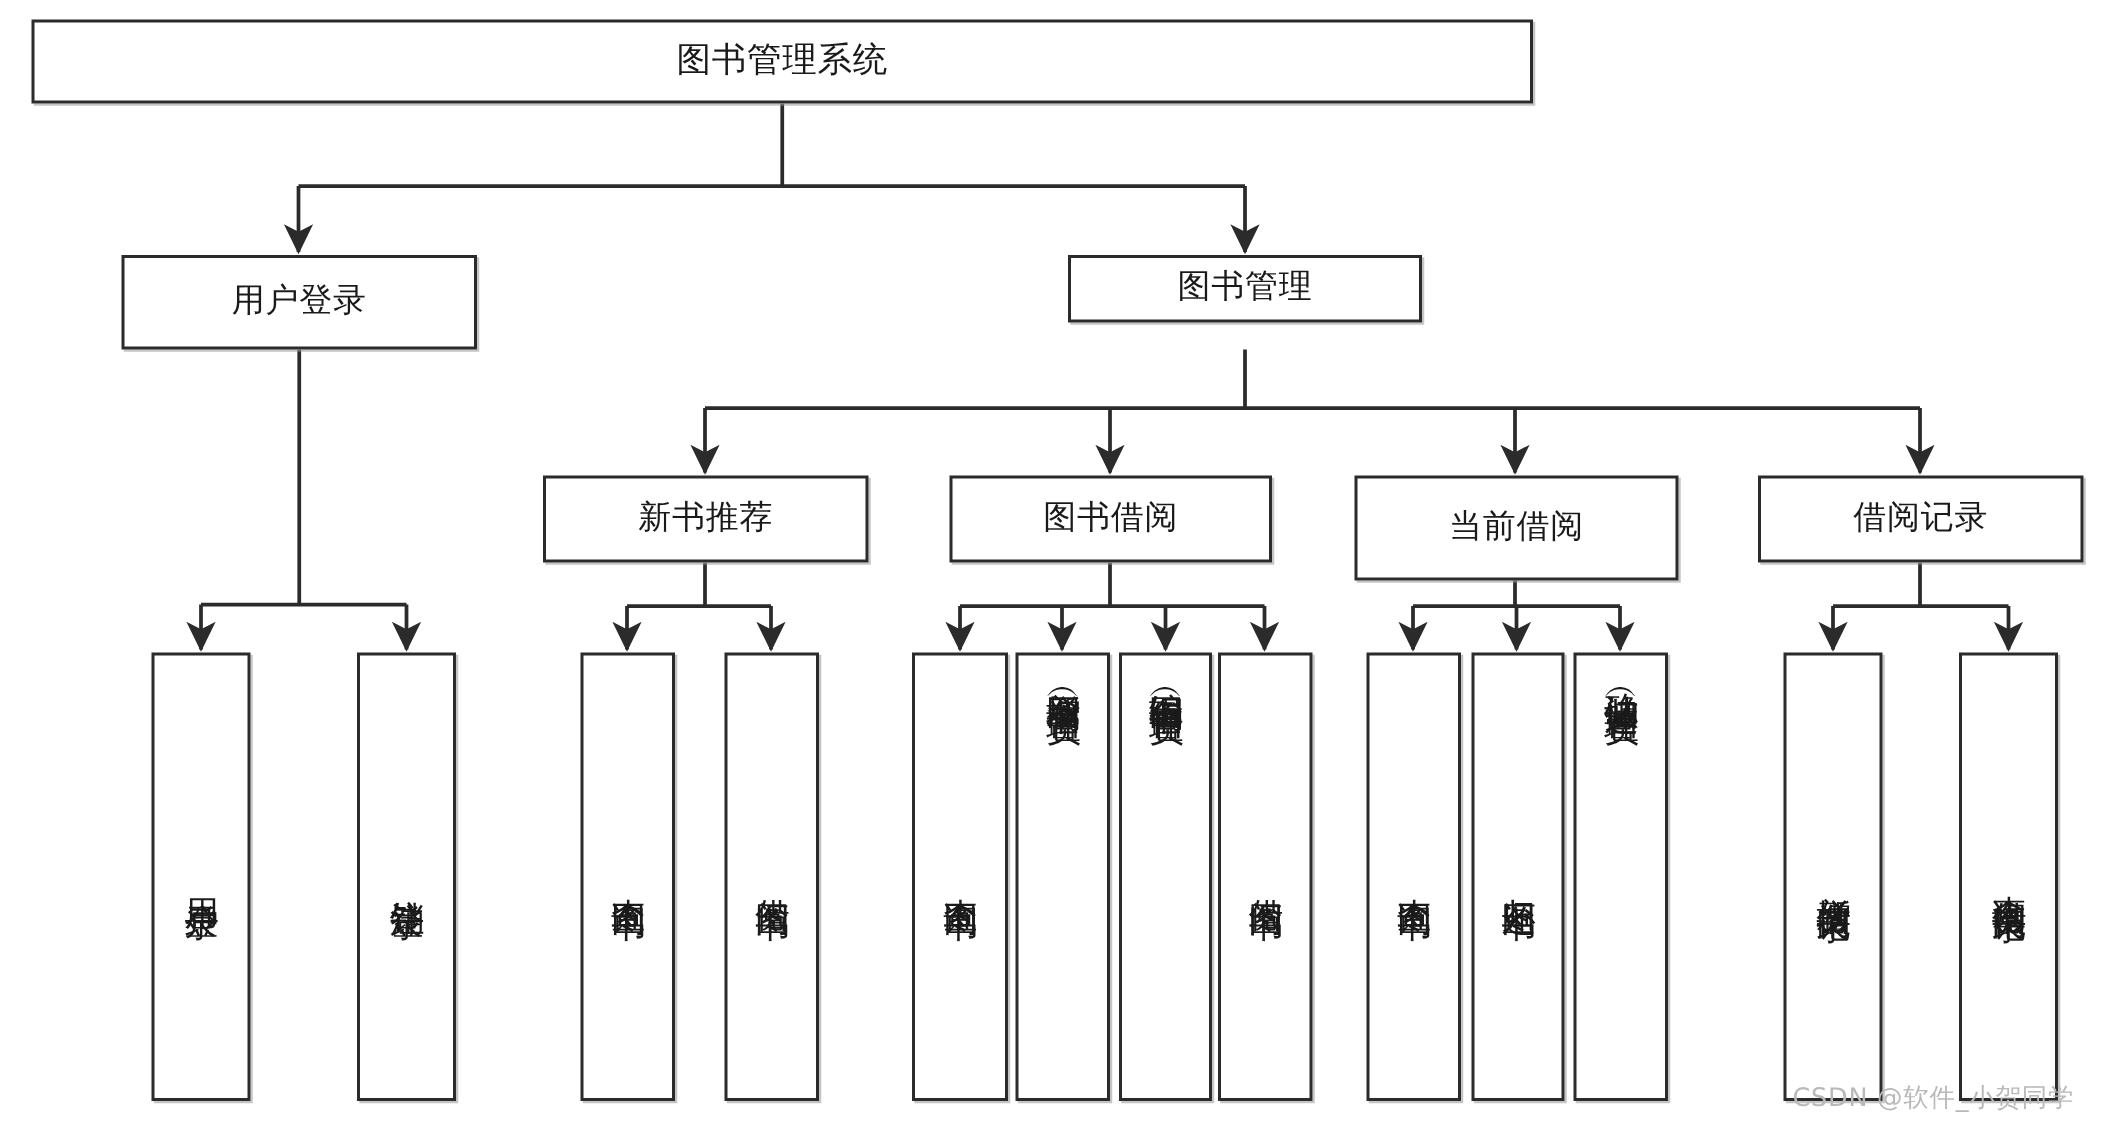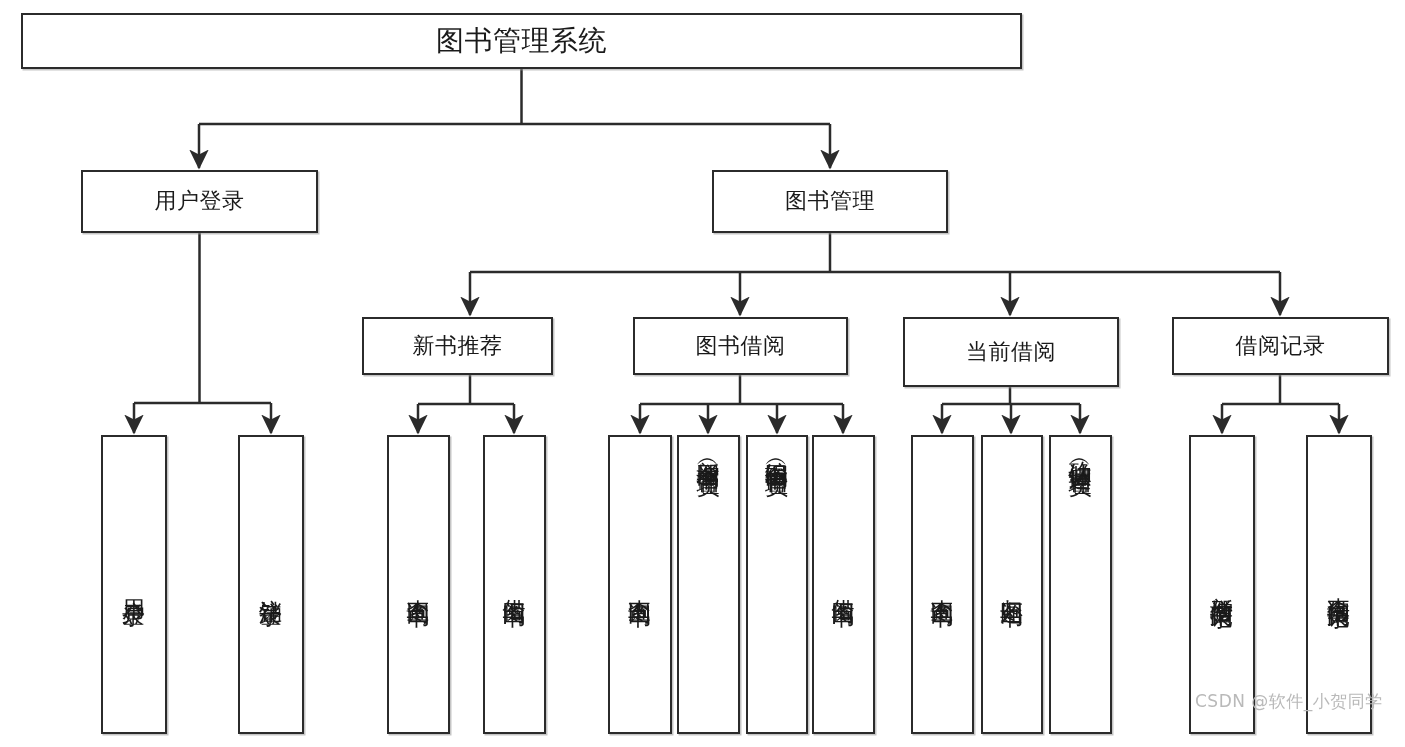--- a/index.html
+++ b/index.html
@@ -43,21 +43,21 @@
     letter-spacing: 0.5px;
   }
   
   .node.h .lbl {
     writing-mode: horizontal-tb;
     font-size: 22px;
     line-height: 1.1;
     white-space: nowrap;
   }
   .node.root .lbl {
-    font-size: 28px;
+    font-size: 23px;
   }
   
   .node.v {
     align-items: flex-start;
     padding-top: 6px;
   }
   .node.v .lbl {
     writing-mode: vertical-rl;
     text-orientation: upright;
     font-size: 23px;
@@ -135,24 +135,24 @@
     </g>
   </svg>
 
   <div id="nodes">
       <div class="node h root" style="left: 21px; top: 13px; width: 1001px; height: 56px;">
         <span class="lbl">图书管理系统</span>
       </div>
       <div class="node h" style="left: 81px; top: 170px; width: 237px; height: 63px;">
         <span class="lbl">用户登录</span>
       </div>
-      <div class="node h" style="left: 712px; top: 170px; width: 236px; height: 63px;">
+      <div class="node h" style="left: 712px; top: 170px; width: 236px; height: 45px;">
         <span class="lbl">图书管理</span>
       </div>
-      <div class="node h" style="left: 362px; top: 317px; width: 191px; height: 58px;">
+      <div class="node h" style="left: 362px; top: 317px; width: 217px; height: 58px;">
         <span class="lbl">新书推荐</span>
       </div>
       <div class="node h" style="left: 633px; top: 317px; width: 215px; height: 58px; justify-content: center;">
         <span class="lbl">图书借阅</span>
       </div>
       <div class="node h" style="left: 903px; top: 317px; width: 216px; height: 70px;">
         <span class="lbl">当前借阅</span>
       </div>
       <div class="node h" style="left: 1172px; top: 317px; width: 217px; height: 58px;">
         <span class="lbl">借阅记录</span>
@@ -191,15 +191,15 @@
         <span class="lbl">确认归还（管理员）</span>
       </div>
       <div class="node v mid" style="left: 1189px; top: 435px; width: 66px; height: 299px;">
         <span class="lbl">新增借阅记录</span>
       </div>
       <div class="node v mid" style="left: 1306px; top: 435px; width: 66px; height: 299px;">
         <span class="lbl">查询借阅记录</span>
       </div>
     </div>
 
-  <div class="watermark" style="left: 1195px; top: 690px;">CSDN @软件_小贺同学</div>
+  <div class="watermark" style="left: 1195px; top: 720px;">CSDN @软件_小贺同学</div>
 
 </div>
 
 </body></html>

